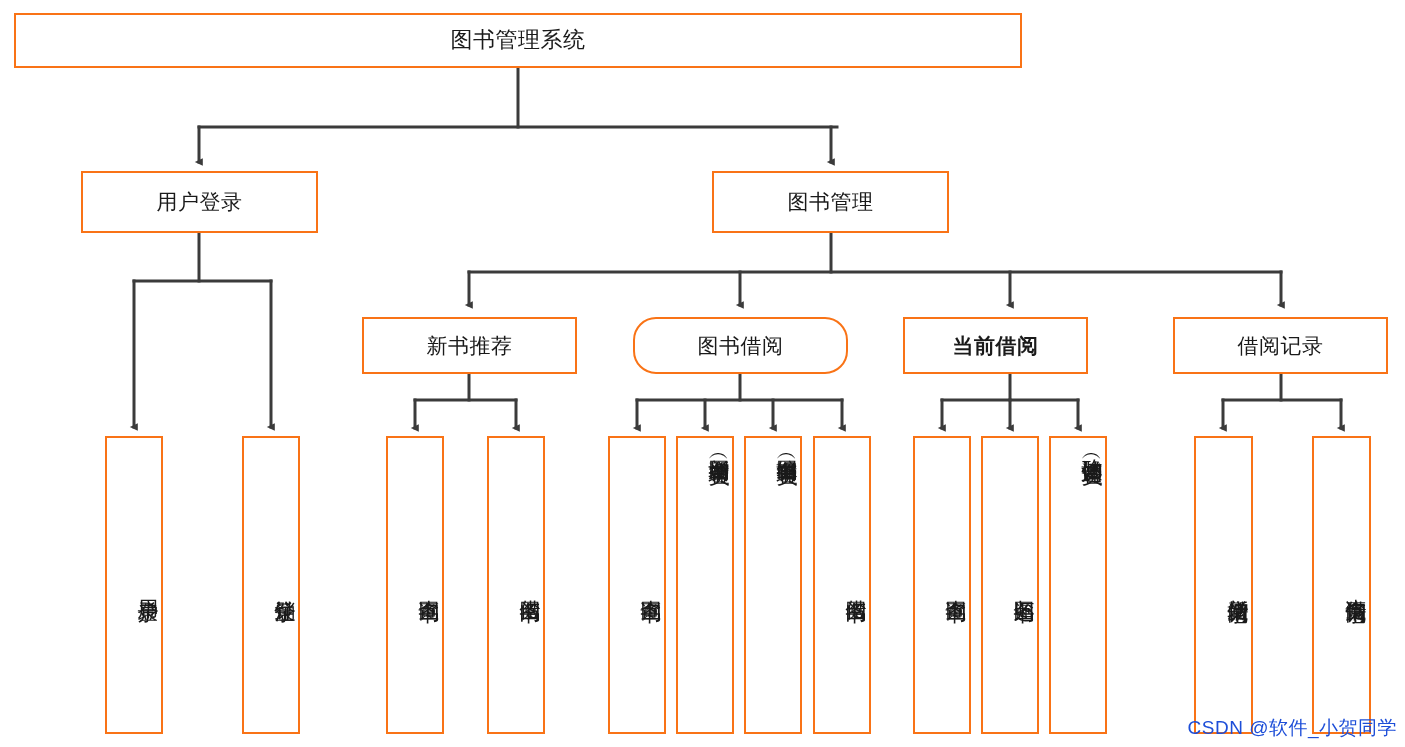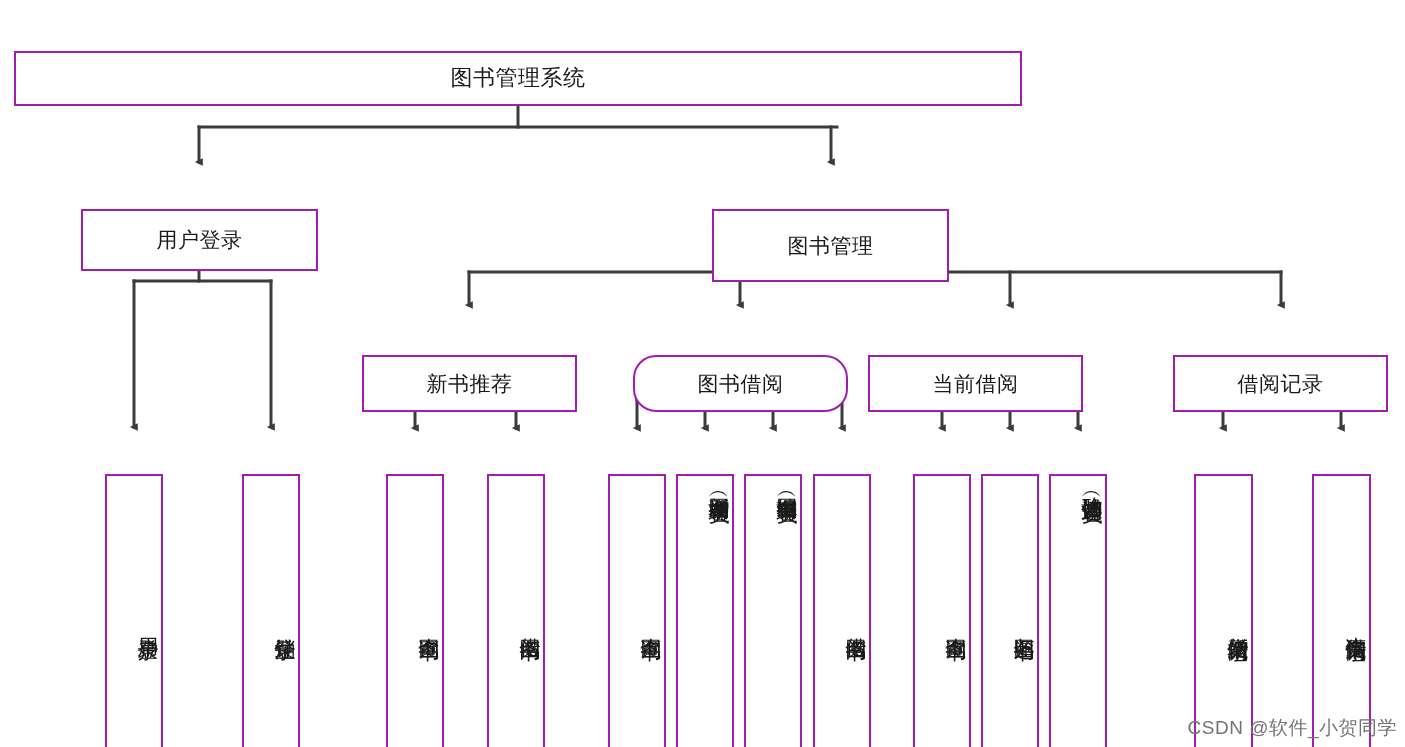--- a/index.html
+++ b/index.html
@@ -23,27 +23,26 @@
     left: 0;
     top: 0;
     width: 1405px;
     height: 747px;
     pointer-events: none;
   }
   .node {
     position: absolute;
     box-sizing: border-box;
     background: #ffffff;
-    border: 2px solid #a21caf;
+    border: 2px solid #f97316;
     display: flex;
     align-items: center;
     justify-content: center;
     color: #1a1a1a;
     overflow: hidden;
-    margin-top: 38px;
   }
   .node-h {
     font-size: 21px;
     letter-spacing: 0.5px;
     line-height: 1.1;
     white-space: nowrap;
   }
   .node-root {
     font-size: 22px;
   }
@@ -64,21 +63,21 @@
   }
   .node-v.v-center {
     align-items: center;
     padding-top: 0;
   }
   #watermark {
     position: absolute;
     right: 8px;
     bottom: 6px;
     font-size: 19px;
-    color: #737373;
+    color: #1d4ed8;
     white-space: nowrap;
     letter-spacing: 0.5px;
   }
 </style>
 </head>
 <body>
 
 <div id="diagram-root">
 
   <svg id="edges-layer" viewBox="0 0 1405 747" xmlns="http://www.w3.org/2000/svg">
@@ -132,33 +131,33 @@
   </svg>
 
   <div class="node node-h node-root" style="left:14px; top:13px; width:1008px; height:55px;">
     <span>图书管理系统</span>
   </div>
 
   <div class="node node-h" style="left:81px; top:171px; width:237px; height:62px;">
     <span>用户登录</span>
   </div>
 
-  <div class="node node-h" style="left:712px; top:171px; width:237px; height:73px;">
+  <div class="node node-h" style="left:712px; top:171px; width:237px; height:62px;">
     <span>图书管理</span>
   </div>
 
   <div class="node node-h" style="left:362px; top:317px; width:215px; height:57px;text-align:right;">
     <span>新书推荐</span>
   </div>
 
   <div class="node node-h" style="left:633px; top:317px; width:215px; height:57px;border-radius:23px;">
     <span>图书借阅</span>
   </div>
 
-  <div class="node node-h" style="left:868px; top:317px; width:215px; height:57px;">
+  <div class="node node-h" style="left:903px; top:317px; width:185px; height:57px;font-weight:bold;">
     <span>当前借阅</span>
   </div>
 
   <div class="node node-h" style="left:1173px; top:317px; width:215px; height:57px;">
     <span>借阅记录</span>
   </div>
 
   <div class="node node-v v-center" style="left:105px; top:436px; width:58px; height:298px;">
     <span class="vtext">用户登录</span>
   </div>

